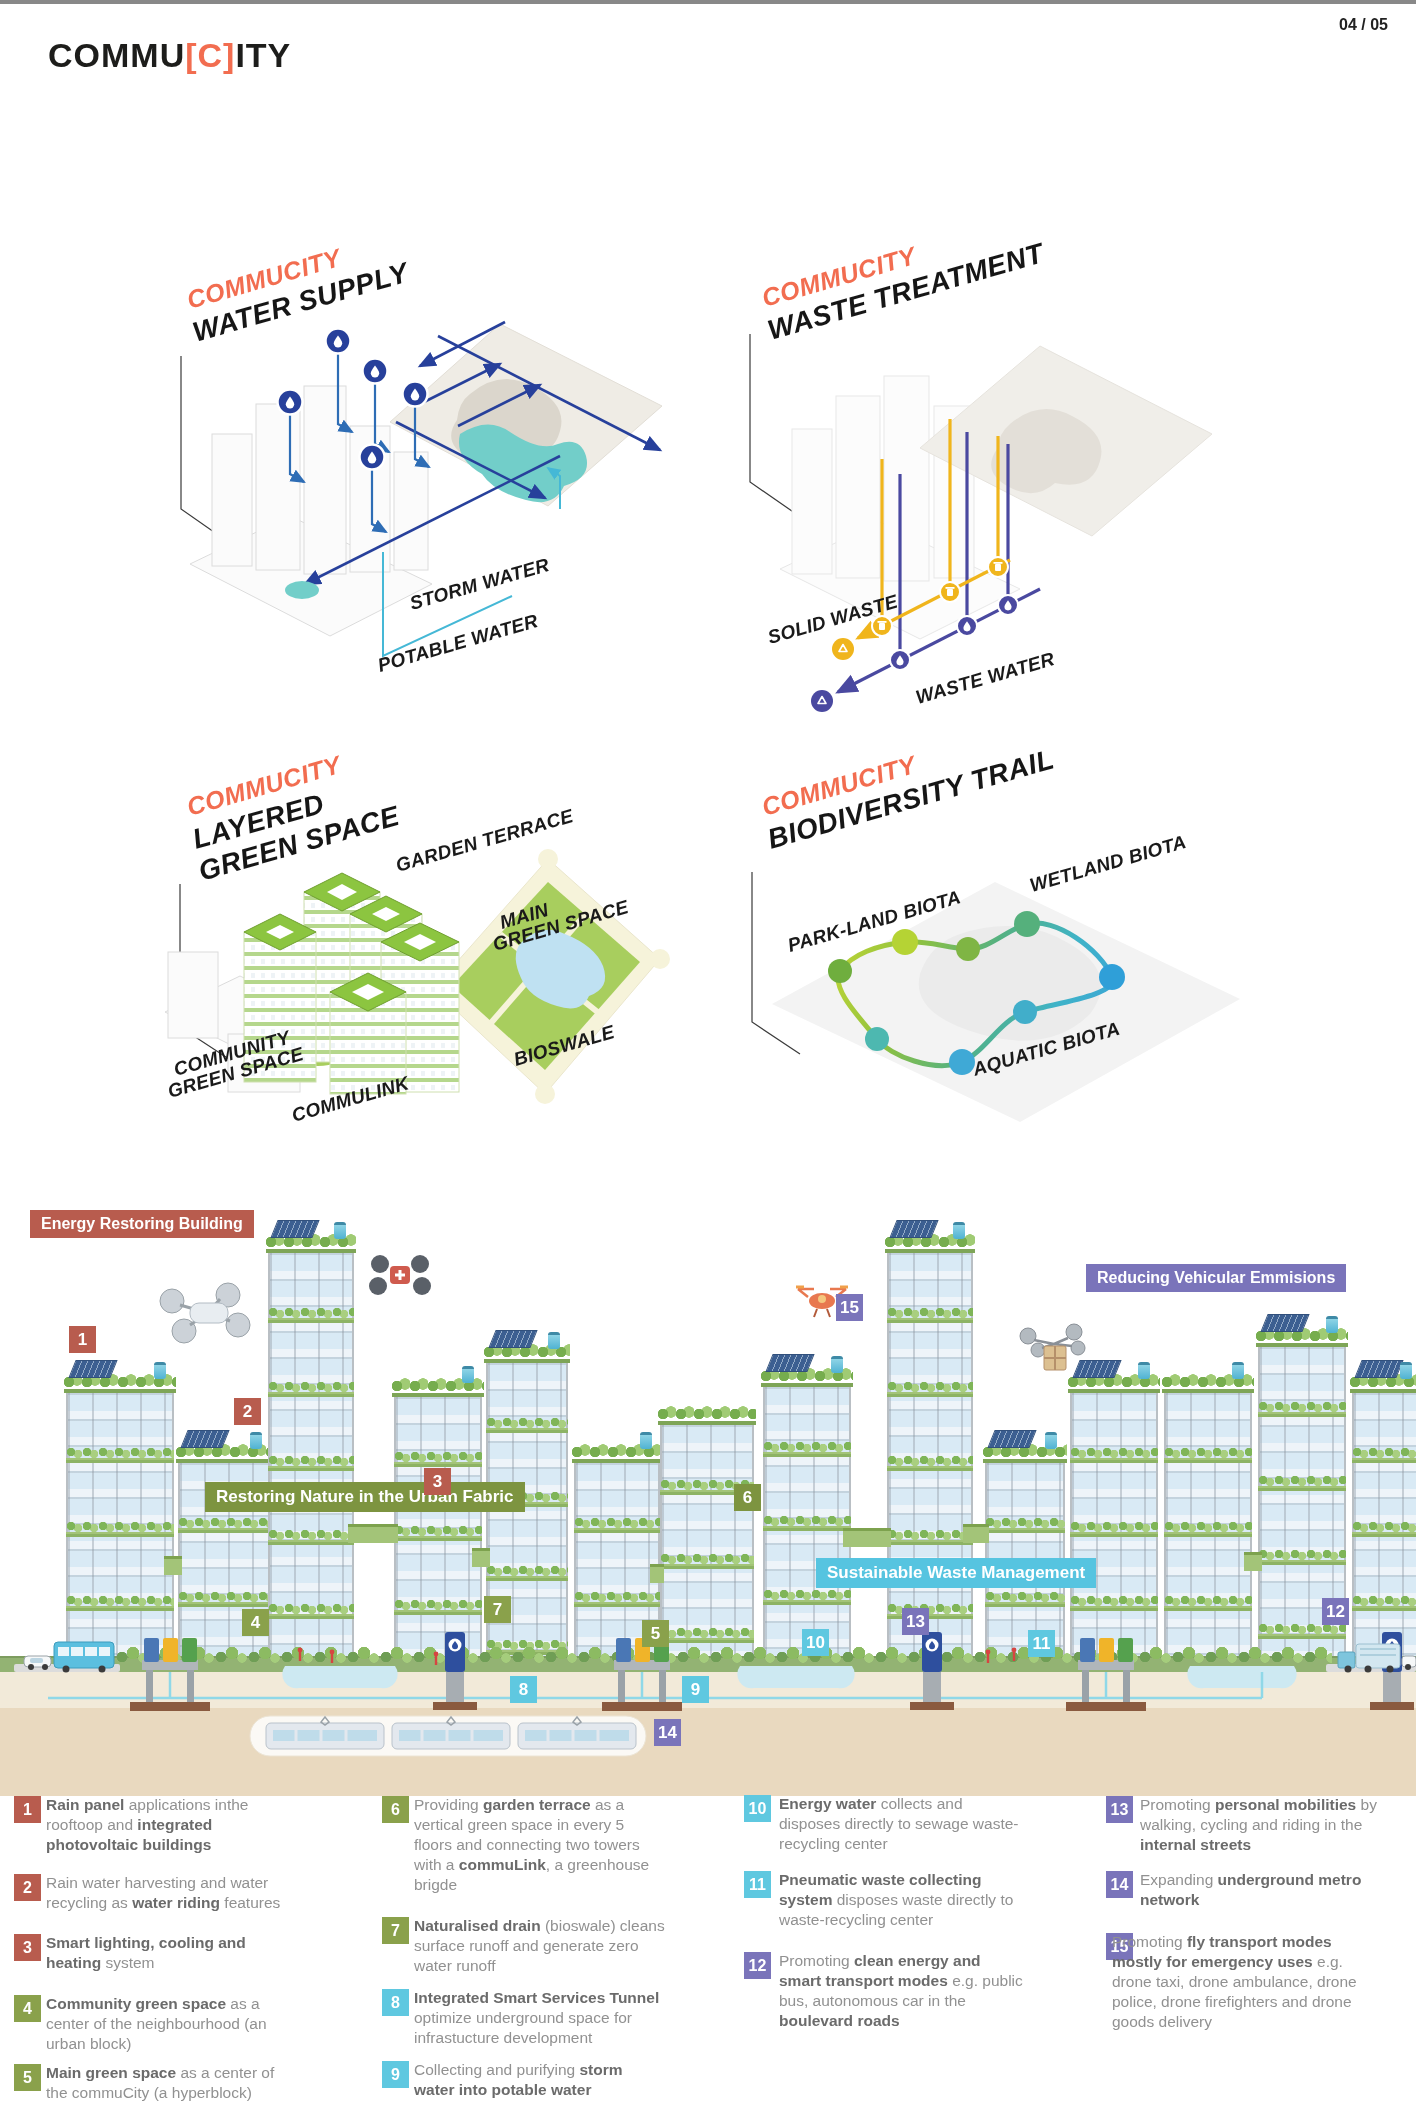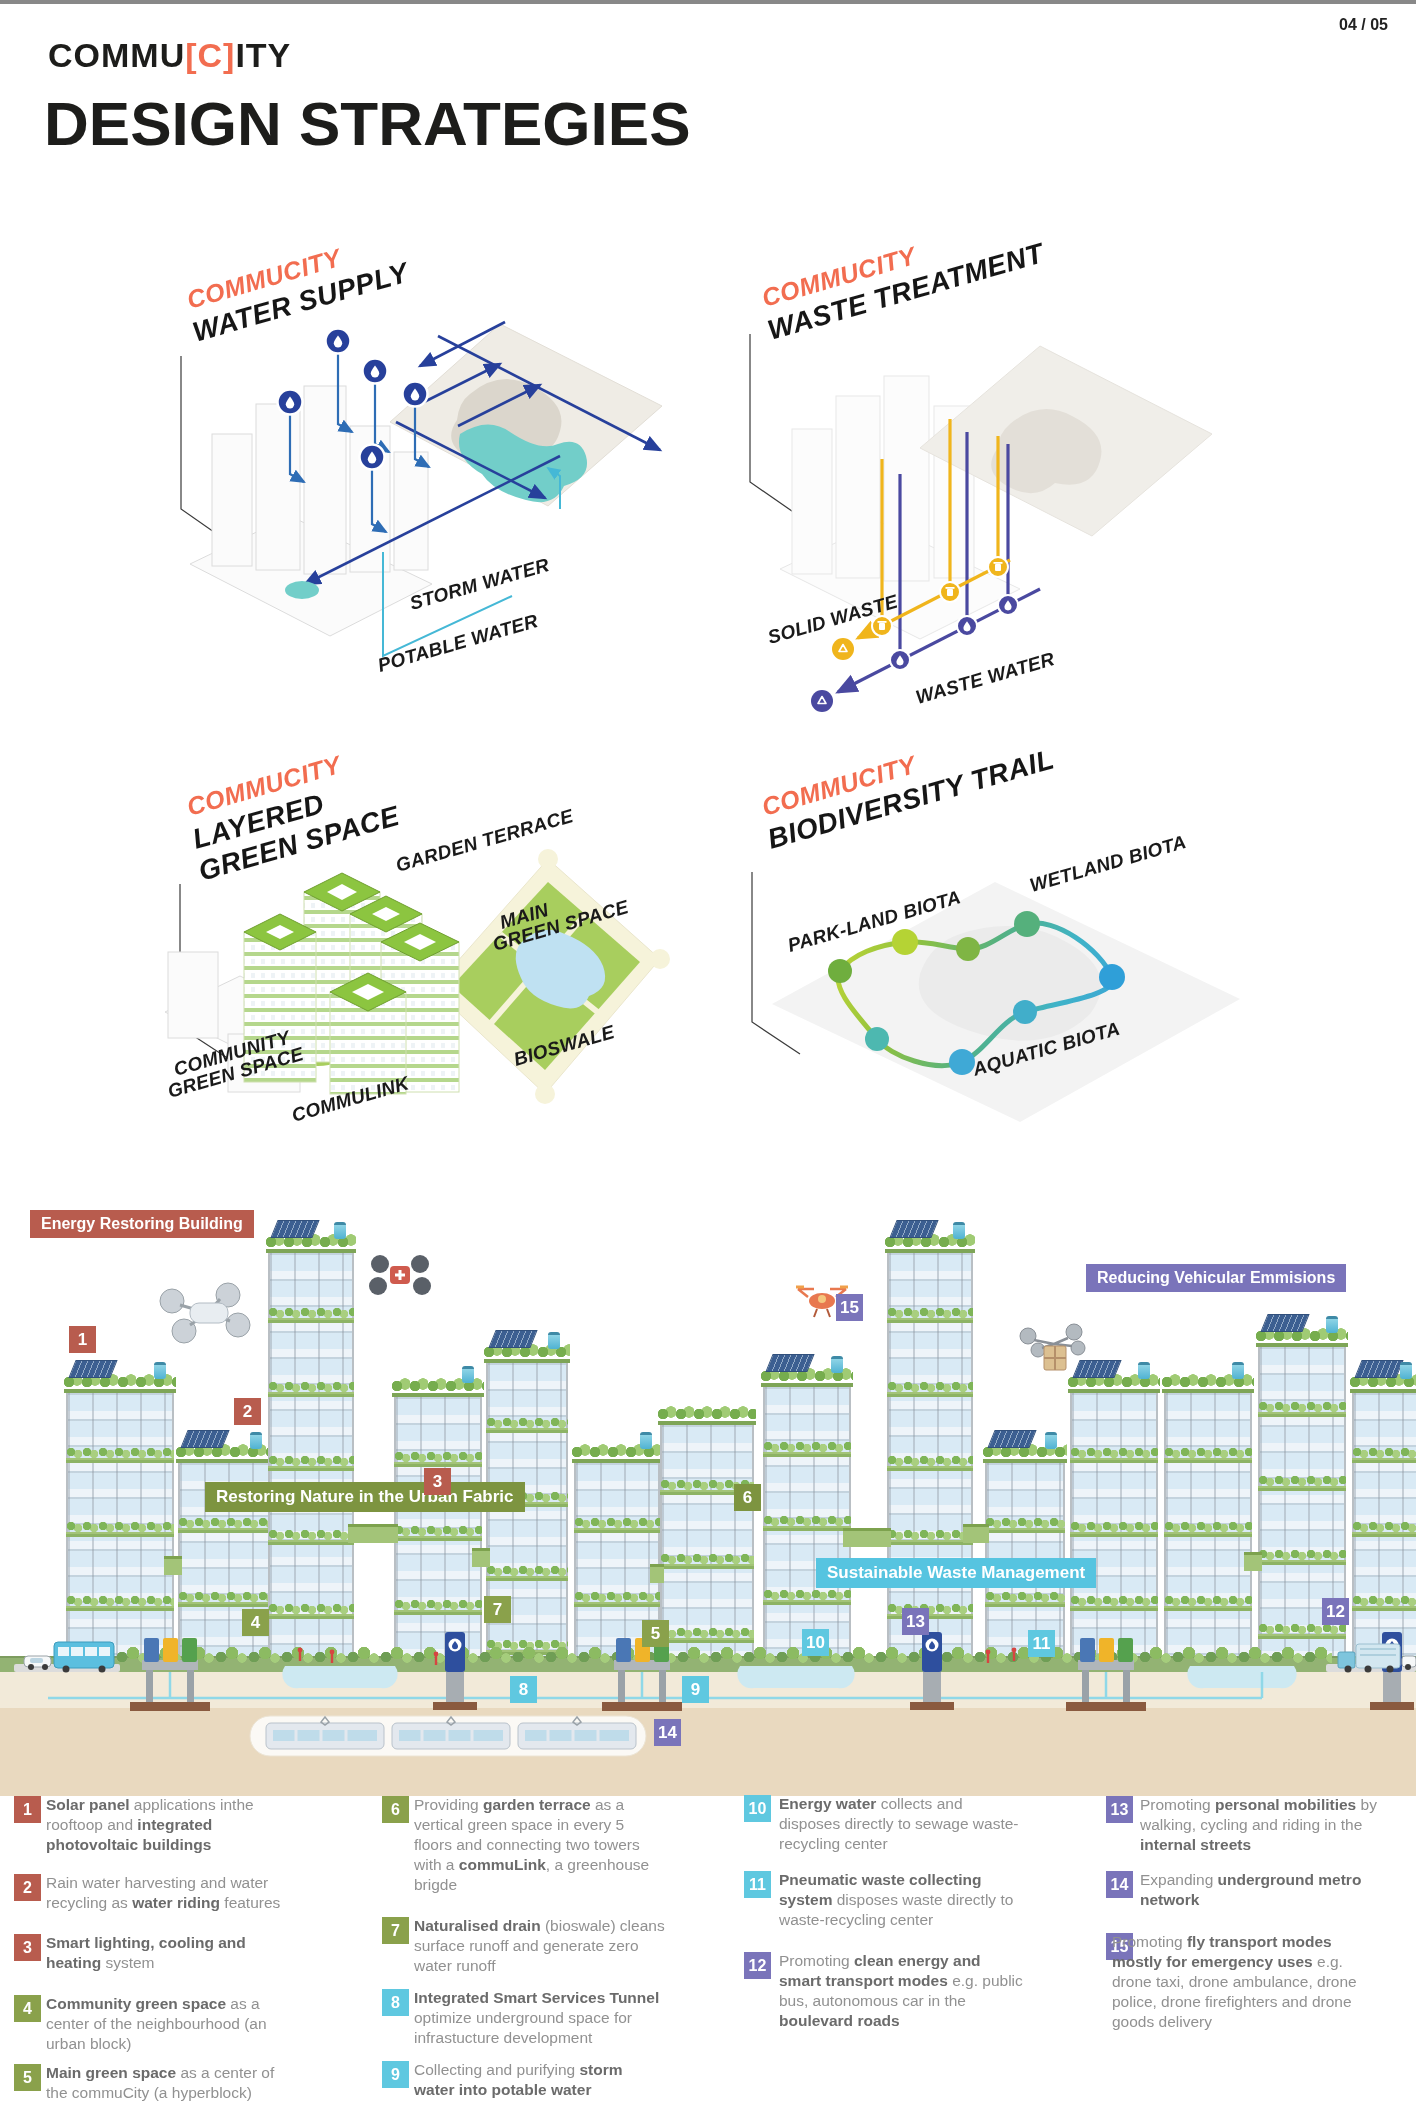--- a/index.html
+++ b/index.html
@@ -59,21 +59,20 @@
   .ltext{position:absolute;font-size:15.5px;line-height:20px;color:#919191;z-index:6;}
   .ltext b{color:#6b6b6b;}
 </style>
 </head>
 <body>
 
 <div id="canvas">
 
   <div id="pageno">04 / 05</div>
   <div id="logo"><span>COMMU</span><span class="hl">[C]</span><span>ITY</span></div>
-  <div id="title">DESIGN STRATEGIES</div>
 
   <svg class="dg" style="left:130px;top:185px" width="540" height="515" viewBox="130 185 540 515">
     <defs>
       <marker id="ab" markerWidth="8" markerHeight="8" refX="6" refY="3" orient="auto">
           <path d="M0,0 L7,3 L0,6 Z" fill="#27409b"></path>
         </marker>
       <marker id="ap" markerWidth="8" markerHeight="8" refX="6" refY="3" orient="auto">
           <path d="M0,0 L7,3 L0,6 Z" fill="#2e6db5"></path>
         </marker>
       <marker id="ac" markerWidth="8" markerHeight="8" refX="6" refY="3" orient="auto">
@@ -650,21 +649,21 @@
       <div class="mk" style="left: 902px; top: 1604px; background: rgb(122, 116, 186);">13</div>
       <div class="mk" style="left: 1028px; top: 1626px; background: rgb(95, 200, 224);">11</div>
       <div class="mk" style="left: 1322px; top: 1594px; background: rgb(122, 116, 186);">12</div>
       <div class="mk" style="left: 510px; top: 1672px; background: rgb(95, 200, 224);">8</div>
       <div class="mk" style="left: 682px; top: 1672px; background: rgb(95, 200, 224);">9</div>
       <div class="mk" style="left: 654px; top: 1715px; background: rgb(122, 116, 186);">14</div>
     </div>
 
   <div id="legend">
       <div class="ltag" style="left: 14px; top: 1792px; background: rgb(184, 92, 78);">1</div>
-      <div class="ltext" style="left: 46px; top: 1791px; width: 252px;"><b>Solar panel</b><span> applications inthe rooftoop and </span><b>integrated photovoltaic buildings</b></div>
+      <div class="ltext" style="left: 46px; top: 1791px; width: 252px;"><b>Rain panel</b><span> applications inthe rooftoop and </span><b>integrated photovoltaic buildings</b></div>
       <div class="ltag" style="left: 14px; top: 1870px; background: rgb(184, 92, 78);">2</div>
       <div class="ltext" style="left: 46px; top: 1869px; width: 252px;"><span>Rain water harvesting and water recycling as </span><b>water riding</b><span> features</span></div>
       <div class="ltag" style="left: 14px; top: 1930px; background: rgb(184, 92, 78);">3</div>
       <div class="ltext" style="left: 46px; top: 1929px; width: 252px;"><b>Smart lighting, cooling and heating</b><span> system</span></div>
       <div class="ltag" style="left: 14px; top: 1991px; background: rgb(138, 161, 75);">4</div>
       <div class="ltext" style="left: 46px; top: 1990px; width: 252px;"><b>Community green space</b><span> as a center of the neighbourhood (an urban block)</span></div>
       <div class="ltag" style="left: 14px; top: 2060px; background: rgb(138, 161, 75);">5</div>
       <div class="ltext" style="left: 46px; top: 2059px; width: 252px;"><b>Main green space</b><span> as a center of the commuCity (a hyperblock)</span></div>
       <div class="ltag" style="left: 382px; top: 1792px; background: rgb(138, 161, 75);">6</div>
       <div class="ltext" style="left: 414px; top: 1791px; width: 252px;"><span>Providing </span><b>garden terrace</b><span> as a vertical green space in every 5 floors and connecting two towers with a </span><b>commuLink</b><span>, a greenhouse brigde</span></div>

